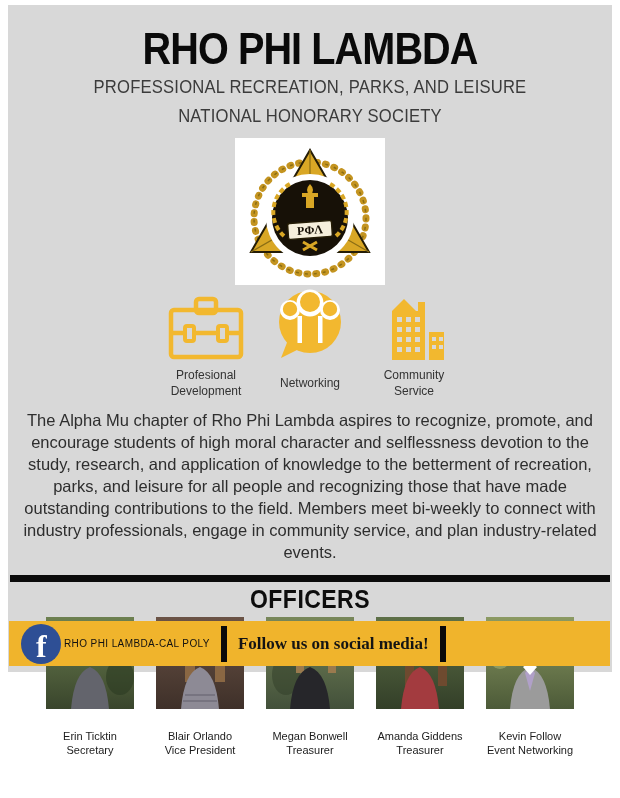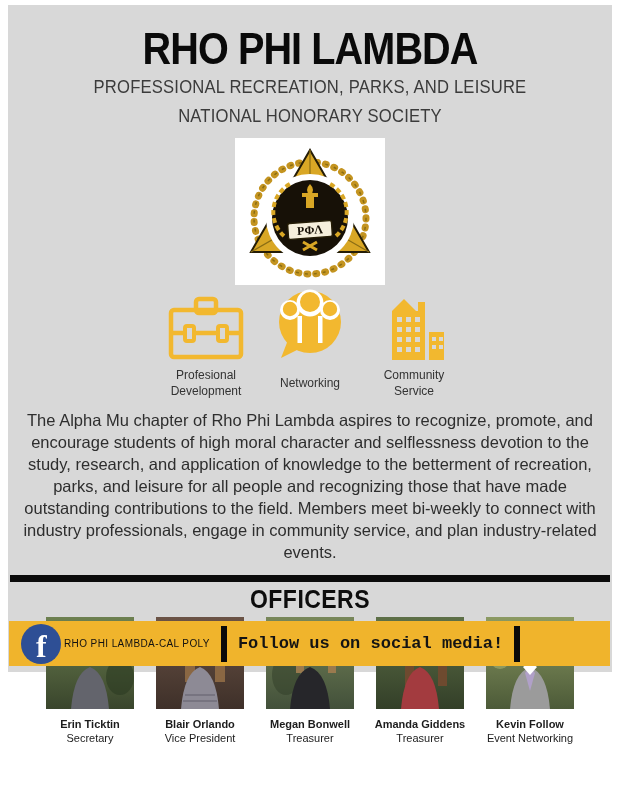--- a/index.html
+++ b/index.html
@@ -25,34 +25,34 @@
            color:#2e2e2e;}
 
   .divider{height:7px;background:#0b0b0b;margin:7px 2px 0 2px;}
 
   .officers-heading{margin:3px 0 0 0;text-align:center;font-size:25px;line-height:28px;
                     font-weight:700;color:#0d0d0d;transform:scaleX(.92);letter-spacing:.5px;}
 
   .officers-row{display:flex;justify-content:center;gap:22px;margin-top:4px;}
   .officer{width:88px;display:flex;flex-direction:column;align-items:center;}
   .photo{width:88px;height:92px;overflow:hidden;background:#5d7046;}
-  .officer-name{margin-top:8px;font-size:11px;line-height:14px;color:#1c1c1c;
-                text-align:center;white-space:nowrap;font-weight:bold;}
+  .officer-name{margin-top:20px;font-size:11px;line-height:14px;color:#1c1c1c;
+                text-align:center;white-space:nowrap;}
   .officer-title{font-size:11px;line-height:14px;color:#1c1c1c;text-align:center;white-space:nowrap;}
 
   .footer{position:absolute;left:1px;right:2px;bottom:6px;height:45px;background:#f0b42c;
           display:flex;align-items:center;padding:0 12px;box-sizing:border-box;}
   .fb-group{display:flex;align-items:center;flex:none;}
   .fb-circle{width:40px;height:40px;border-radius:50%;background:#2e4f95;position:relative;
              overflow:hidden;flex:none;}
   .fb-f{position:absolute;left:15px;top:4px;color:#fff;font-size:32px;font-weight:700;
         font-family:"Liberation Serif", serif;}
   .fb-label{font-size:10px;letter-spacing:.4px;color:#111;margin-left:3px;white-space:nowrap;}
   .vbar{width:6px;height:36px;background:#0a0a0a;margin:0 11px;flex:none;}
-  .tagline{font-family:Liberation Mono, monospace;font-weight:700;font-size:17px;color:#141414;
+  .tagline{font-family:Liberation Serif, serif;font-weight:700;font-size:17px;color:#141414;
            white-space:nowrap;flex:none;}
   .ig-group{display:flex;align-items:center;flex:none;}
   .ig-icon{width:40px;height:40px;border-radius:10px;position:relative;flex:none;
            background:radial-gradient(circle at 25% 110%, #fdf497 0%, #f56040 35%, #e1306c 55%, #c13584 72%, #833ab4 95%);}
   .ig-box{position:absolute;inset:6px;border:2.5px solid #fff;border-radius:8px;}
   .ig-lens{position:absolute;inset:12px;border:2.5px solid #fff;border-radius:50%;}
   .ig-dot{position:absolute;top:8px;right:8px;width:4px;height:4px;background:#fff;border-radius:50%;}
   .ig-label{font-size:10px;letter-spacing:.4px;color:#111;margin-left:5px;white-space:nowrap;}
 </style>
 </head>

